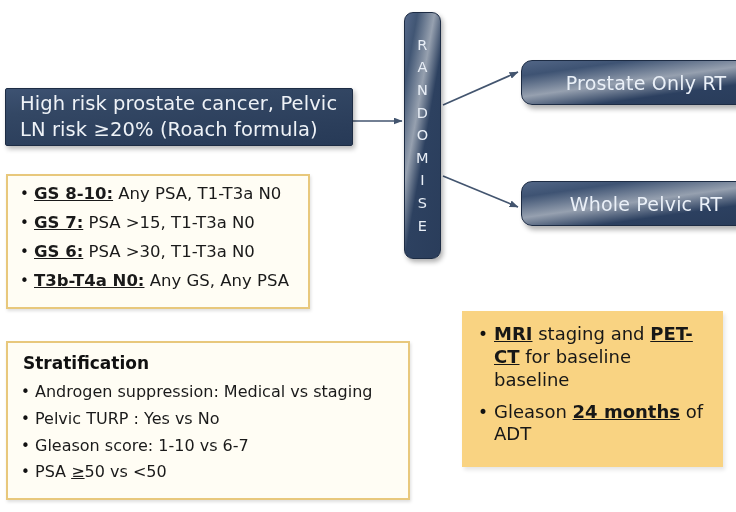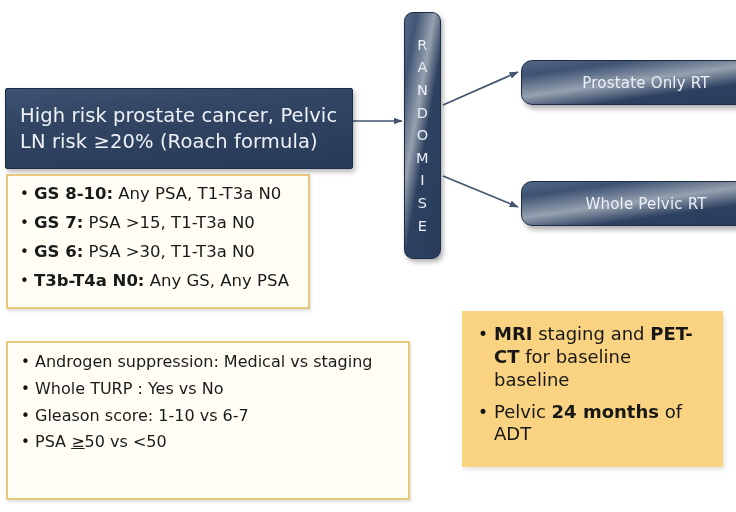--- a/index.html
+++ b/index.html
@@ -39,21 +39,21 @@
     border: 1px solid #1d2c44;
     display: flex;
     align-items: center;
     box-shadow: 2px 3px 4px rgba(0,0,0,0.30);
   }
 
   #entry-box {
     left: 5px;
     top: 88px;
     width: 348px;
-    height: 81px;
+    height: 58px;
     padding: 6px 14px;
     border-radius: 2px;
     background: linear-gradient(175deg, #3d5272 0%, #334764 30%, #2b3e5b 75%, #273a57 100%);
     box-shadow: 2px 3px 5px rgba(0,0,0,0.28);
   }
   #entry-box .txt {
     font-size: 19.5px;
     line-height: 1.32;
     letter-spacing: 0.1px;
     white-space: pre-line;
@@ -83,21 +83,21 @@
   }
 
   .arm-box {
     border-radius: 11px;
     justify-content: center;
     padding: 4px 22px;
     background: linear-gradient(172deg, #526686 0%, #3e5373 20%, #31456382 48%, #2c4060 72%, #293c5a 100%);
     box-shadow: 3px 4px 5px rgba(0,0,0,0.30);
   }
   .arm-box .txt {
-    font-size: 15px;
+    font-size: 19px;
     letter-spacing: 0.2px;
     white-space: nowrap;
     color: #eaf0f8;
     margin-left: 22px;
   }
   #arm-prostate {
     left: 521px;
     top: 60px;
     width: 228px;
     height: 45px;
@@ -145,21 +145,21 @@
   #stratification-box .bullet-row { margin-bottom: 7px; font-size: 16px; }
 
   .bullet-dot {
     flex: none;
     width: 14px;
     font-size: 15px;
     line-height: 1;
     color: #111;
   }
   .bullet-text { flex: 1; }
-  .bullet-text b { font-weight: bold; }
+  .bullet-text b { font-weight: bold; text-decoration: underline; }
 
   #strat-title {
     font-size: 17px;
     font-weight: bold;
     color: #111;
     margin: 1px 0 9px 2px;
   }
 
   .underline-ge { text-decoration: underline; }
 
@@ -239,42 +239,43 @@
       <span class="bullet-dot">•</span>
       <span class="bullet-text"><b>GS 6:</b><span> PSA &gt;30, T1-T3a N0</span></span>
     </div>
     <div class="bullet-row">
       <span class="bullet-dot">•</span>
       <span class="bullet-text"><b>T3b-T4a N0:</b><span> Any GS, Any PSA</span></span>
     </div>
   </div>
 
   <div class="cream-box" id="stratification-box">
+    <div id="strat-title">Stratification</div>
     <div class="bullet-row">
       <span class="bullet-dot">•</span>
       <span class="bullet-text">Androgen suppression: Medical vs staging</span>
     </div>
     <div class="bullet-row">
       <span class="bullet-dot">•</span>
-      <span class="bullet-text">Whole TURP : Yes vs No</span>
+      <span class="bullet-text">Pelvic TURP : Yes vs No</span>
     </div>
     <div class="bullet-row">
       <span class="bullet-dot">•</span>
       <span class="bullet-text">Gleason score: 1-10 vs 6-7</span>
     </div>
     <div class="bullet-row">
       <span class="bullet-dot">•</span>
       <span class="bullet-text"><span>PSA </span><span class="underline-ge">≥</span><span>50 vs &lt;50</span></span>
     </div>
   </div>
 
   <div id="imaging-box">
     <div class="bullet-row">
       <span class="bullet-dot">•</span>
       <span class="bullet-text"><b>MRI</b><span> staging and </span><b>PET-CT</b><span> for baseline baseline</span></span>
     </div>
     <div class="bullet-row">
       <span class="bullet-dot">•</span>
-      <span class="bullet-text"><span>Pelvic </span><b>24 months</b><span> of ADT</span></span>
+      <span class="bullet-text"><span>Gleason </span><b>24 months</b><span> of ADT</span></span>
     </div>
   </div>
 
 </div>
 
 </body></html>

